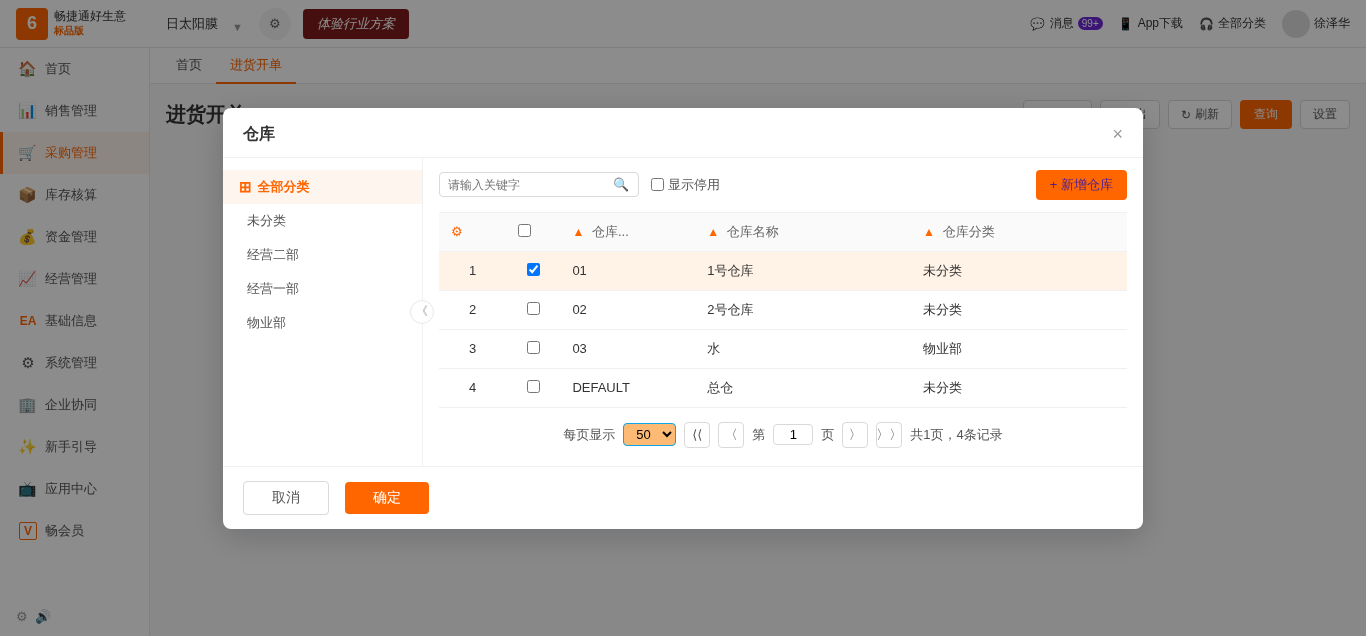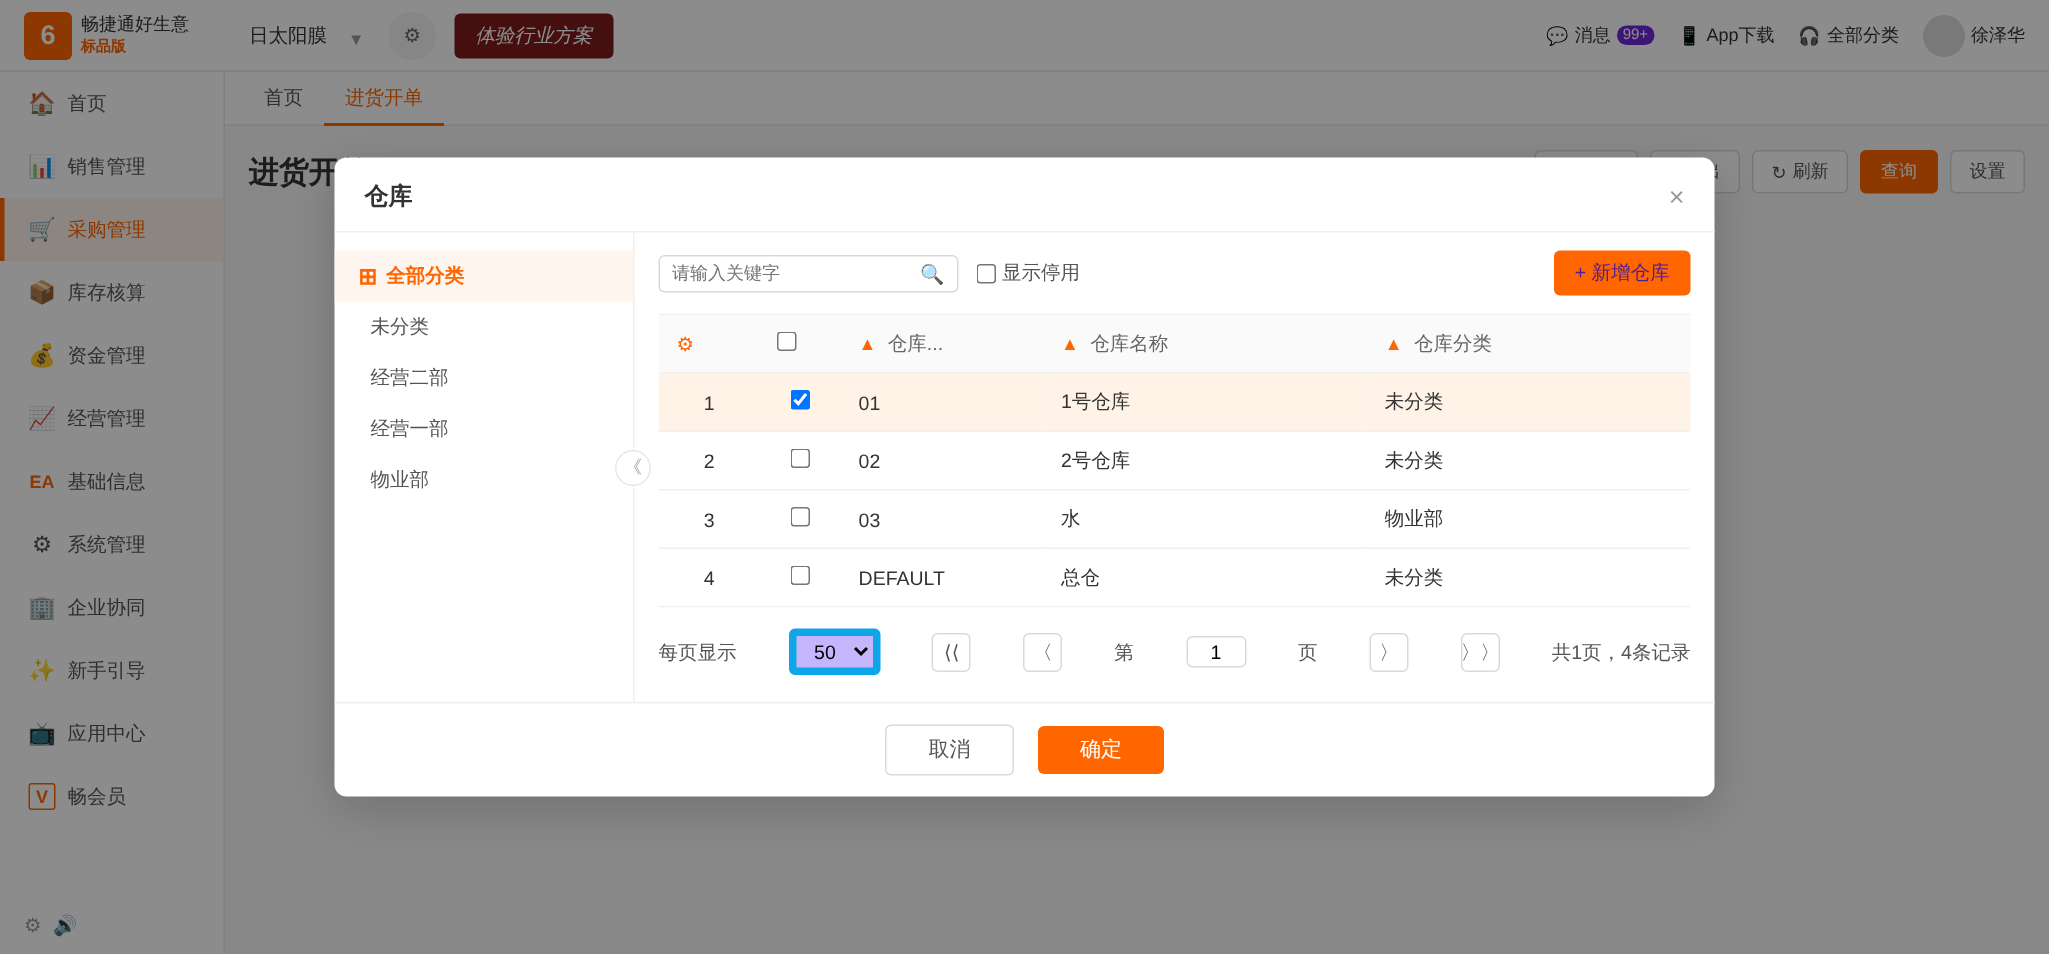--- a/index.html
+++ b/index.html
@@ -175,41 +175,41 @@
     .warehouse-table .row-selected td { background: #fff3e8; }
     .col-index { width: 50px; text-align: center; }
     .col-cb { width: 40px; text-align: center; }
     .col-code { width: 100px; }
     .col-name { width: 160px; }
     .col-cat { width: 160px; }
     .th-icon { color: #f60; margin-right: 4px; font-size: 12px; }
 
     
     .pagination-bar {
-      display: flex; align-items: center; justify-content: space-between;
+      display: flex; align-items: center; justify-content: center;
       gap: 8px; padding: 14px 0 6px; font-size: 13px; color: #555;
     }
     .page-size-select {
-      border: 5px solid #0ea5e9; border-radius: 4px; padding: 2px 8px; background: #c4b5fd;
+      border: 1px solid #0ea5e9; border-radius: 4px; padding: 2px 8px; background: #fdba74;
       cursor: pointer; font-size: 13px;
     }
     .page-btn {
       width: 26px; height: 26px; border: 1px solid #d9d9d9; border-radius: 4px;
       background: #fff; display: flex; align-items: center; justify-content: center;
       cursor: pointer; color: #555; font-size: 13px;
     }
     .page-btn:disabled { color: #ccc; cursor: default; }
     .page-input {
       width: 40px; border: 1px solid #d9d9d9; border-radius: 4px;
       padding: 2px 6px; text-align: center; font-size: 13px;
     }
 
     
     .modal-footer {
-      display: flex; align-items: center; justify-content: center;
+      display: flex; align-items: center; justify-content: flex-start;
       gap: 16px; padding: 14px 20px;
       border-top: 1px solid #f0f0f0;
     }
     .btn-cancel {
       border: 1px solid #d9d9d9; background: #fff; border-radius: 4px;
       padding: 7px 28px; font-size: 14px; cursor: pointer; color: #555;
     }
     .btn-confirm {
       background: #f60; color: #fff; border: none; border-radius: 4px;
       padding: 7px 28px; font-size: 14px; cursor: pointer;

